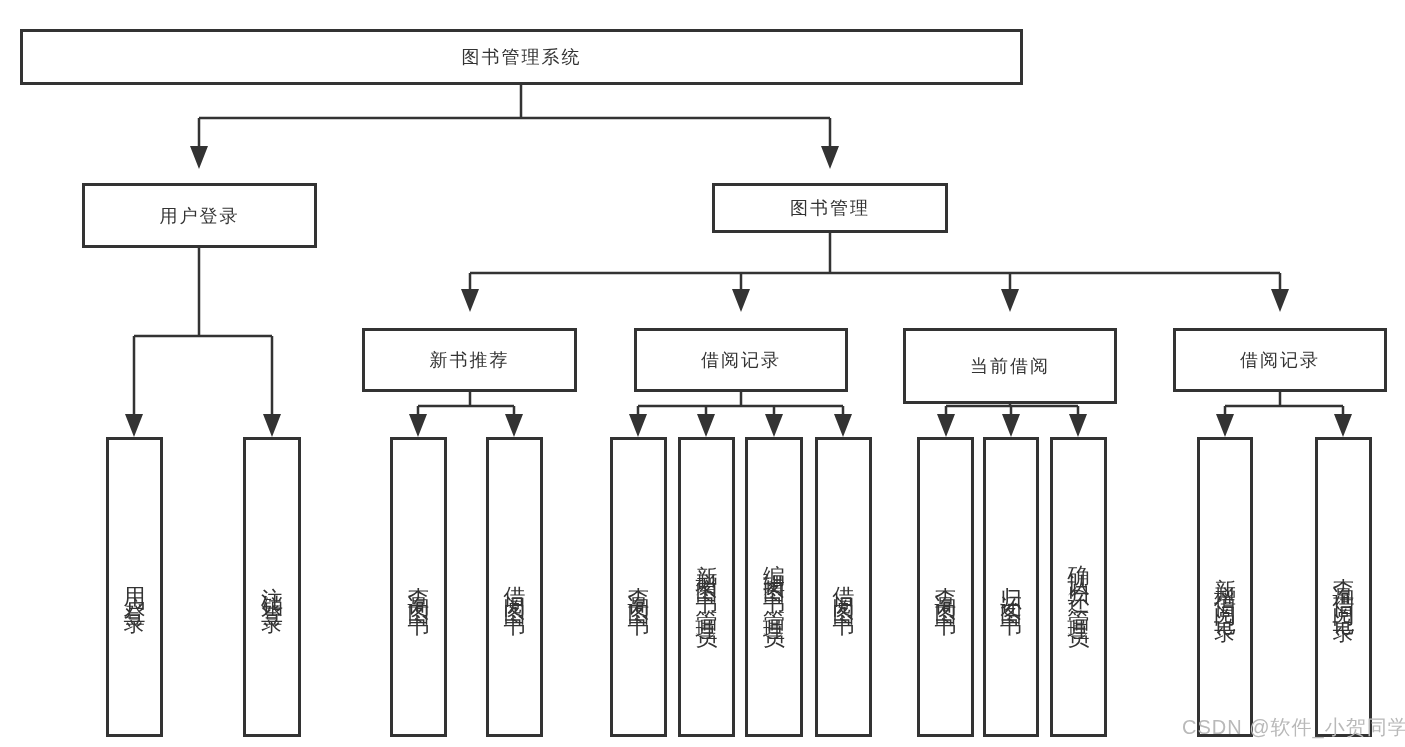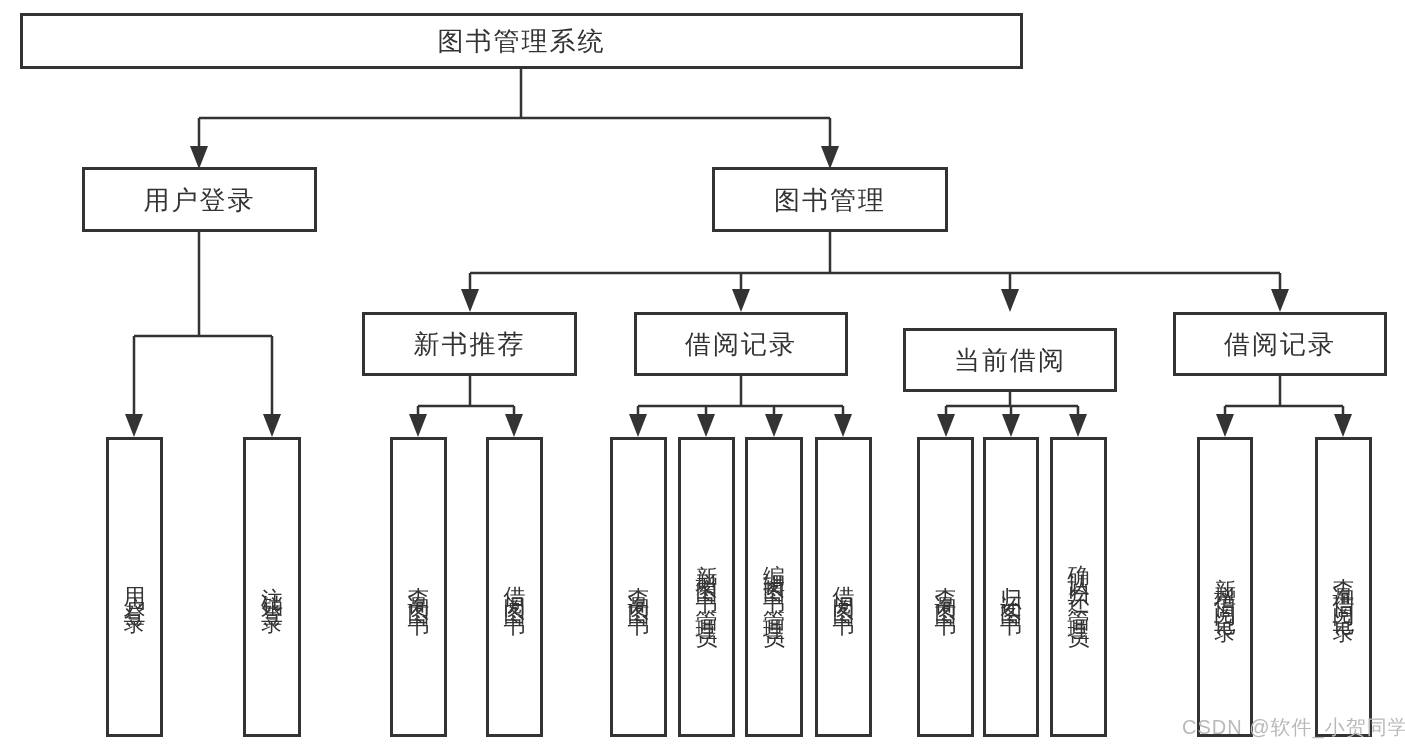--- a/index.html
+++ b/index.html
@@ -27,24 +27,25 @@
     box-sizing: border-box;
     border: 3px solid #333333;
     background: #ffffff;
     color: #333333;
     display: flex;
     align-items: center;
     justify-content: center;
     text-align: center;
   }
   .h-node {
-    font-size: 26px;
+    font-size: 18px;
     letter-spacing: 2px;
     line-height: 1;
     white-space: nowrap;
+    margin-top: 16px;
   }
   .v-node {
     writing-mode: vertical-rl;
     text-orientation: mixed;
     font-size: 22px;
     letter-spacing: 9px;
     line-height: 1;
   }
   .watermark {
     position: absolute;
@@ -113,25 +114,25 @@
              M937 414 L955 414 L946 437 Z
              M1002 414 L1020 414 L1011 437 Z
              M1069 414 L1087 414 L1078 437 Z
              M1216 414 L1234 414 L1225 437 Z
              M1334 414 L1352 414 L1343 437 Z"></path>
   </svg>
 
   <div class="node h-node" style="left:20px; top:13px; width:1003px; height:56px;">图书管理系统</div>
 
   <div class="node h-node" style="left:82px; top:167px; width:235px; height:65px;">用户登录</div>
-  <div class="node h-node" style="left:712px; top:167px; width:236px; height:65px;">图书管理</div>
+  <div class="node h-node" style="left:712px; top:167px; width:236px; height:50px;">图书管理</div>
 
   <div class="node h-node" style="left:362px; top:312px; width:215px; height:64px;">新书推荐</div>
   <div class="node h-node" style="left:634px; top:312px; width:214px; height:64px;">借阅记录</div>
-  <div class="node h-node" style="left:903px; top:328px; width:214px; height:64px;">当前借阅</div>
+  <div class="node h-node" style="left:903px; top:312px; width:214px; height:76px;">当前借阅</div>
   <div class="node h-node" style="left:1173px; top:312px; width:214px; height:64px;">借阅记录</div>
 
   <div class="node v-node" style="left:106px; top:437px; width:57px; height:300px;">用户登录</div>
   <div class="node v-node" style="left:243px; top:437px; width:58px; height:300px;">注销登录</div>
 
   <div class="node v-node" style="left:390px; top:437px; width:57px; height:300px;">查询图书</div>
   <div class="node v-node" style="left:486px; top:437px; width:57px; height:300px;">借阅图书</div>
 
   <div class="node v-node" style="left:610px; top:437px; width:57px; height:300px;">查询图书</div>
   <div class="node v-node" style="left:678px; top:437px; width:57px; height:300px;">新增图书（管理员）</div>

